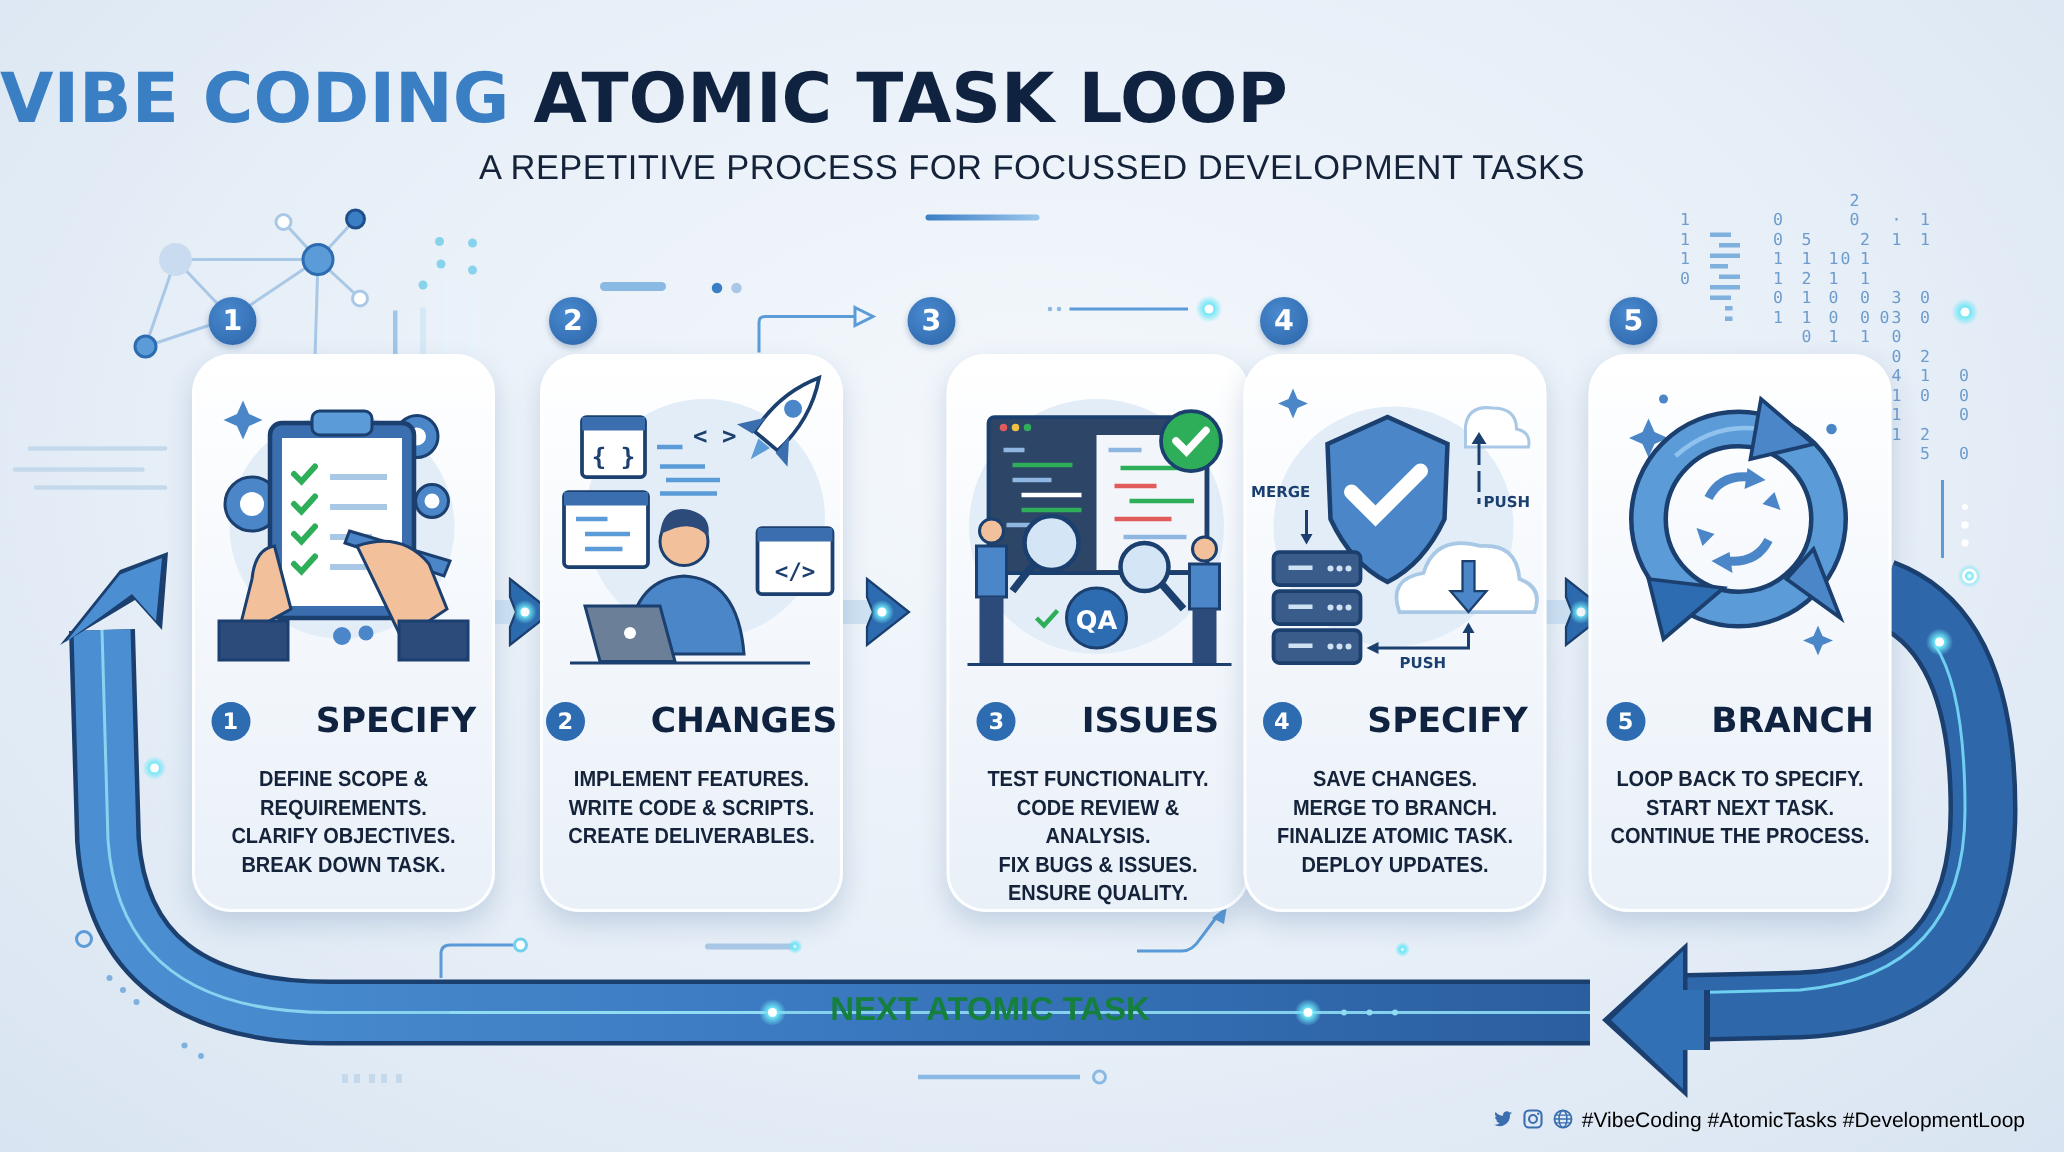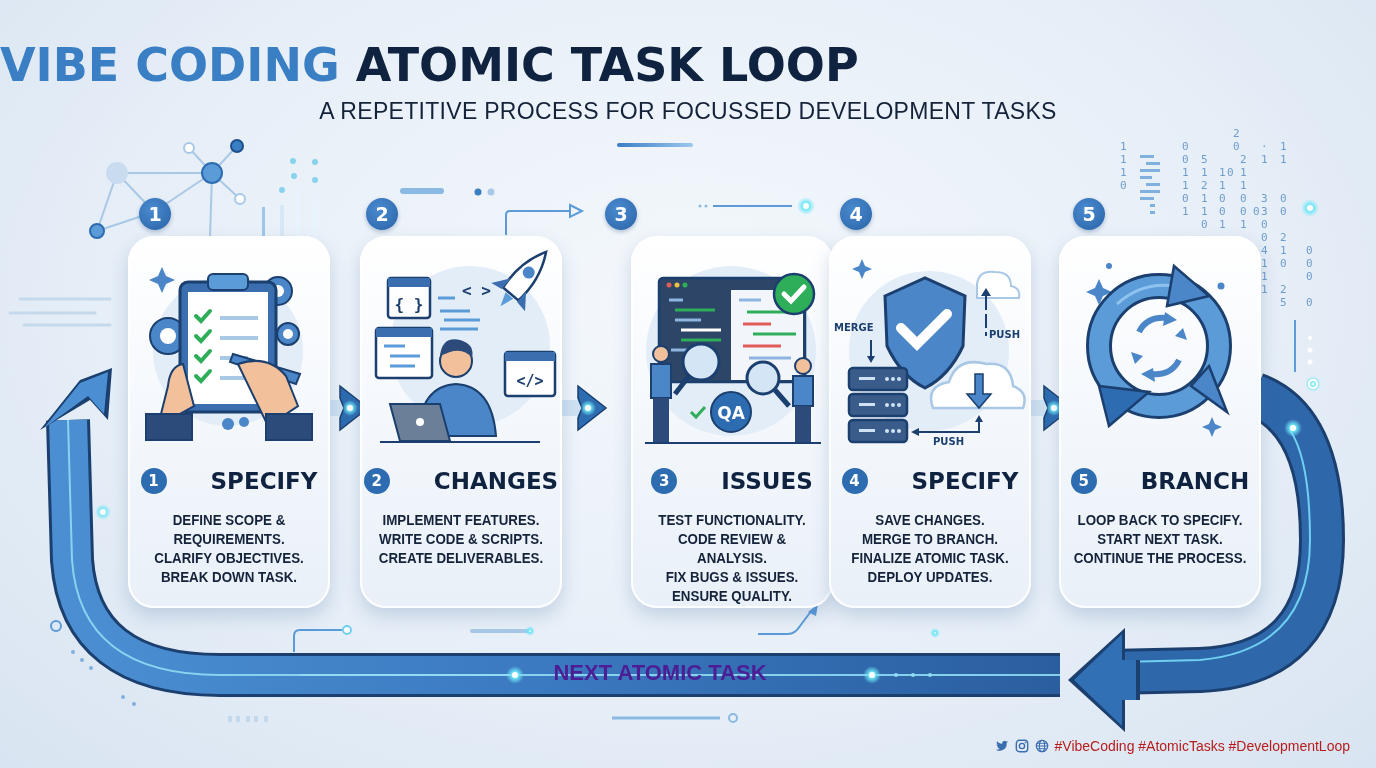--- a/index.html
+++ b/index.html
@@ -50,25 +50,25 @@
   .badge {
     position: absolute; width: 32px; height: 32px; border-radius: 50%;
     background: radial-gradient(circle at 40% 35%, #4a8ad0, #2a63a6);
     color: #fff; font-family: "DejaVu Sans", sans-serif; font-weight: bold; font-size: 19px;
     display: flex; align-items: center; justify-content: center;
     box-shadow: 0 2px 4px rgba(30,70,120,0.3);
   }
   .next-band {
     position: absolute; top: 653px; left: 260px; width: 800px; height: 40px;
     display: flex; align-items: center; justify-content: center;
-    font-family: "Liberation Sans", sans-serif; font-weight: bold; font-size: 22px; color: #4c1d95;
+    font-family: "Liberation Sans", sans-serif; font-weight: bold; font-size: 22px; color: #15803d;
   }
   .footer {
     position: absolute; top: 738px; right: 26px; display: flex; align-items: center; gap: 6px;
-    font-family: "Liberation Sans", sans-serif; font-size: 14px; color: #b91c1c;
+    font-family: "Liberation Sans", sans-serif; font-size: 14px; color: #000000;
   }
   .footer .ico { width: 14px; height: 14px; display: inline-block; }
 </style>
 </head>
 <body>
 
 <svg class="bg-svg" width="1376" height="768" viewBox="0 0 1376 768">
   <defs>
     <linearGradient id="loopGrad" x1="0" y1="0" x2="1" y2="0">
       <stop offset="0" stop-color="#4b8fd2"></stop>

